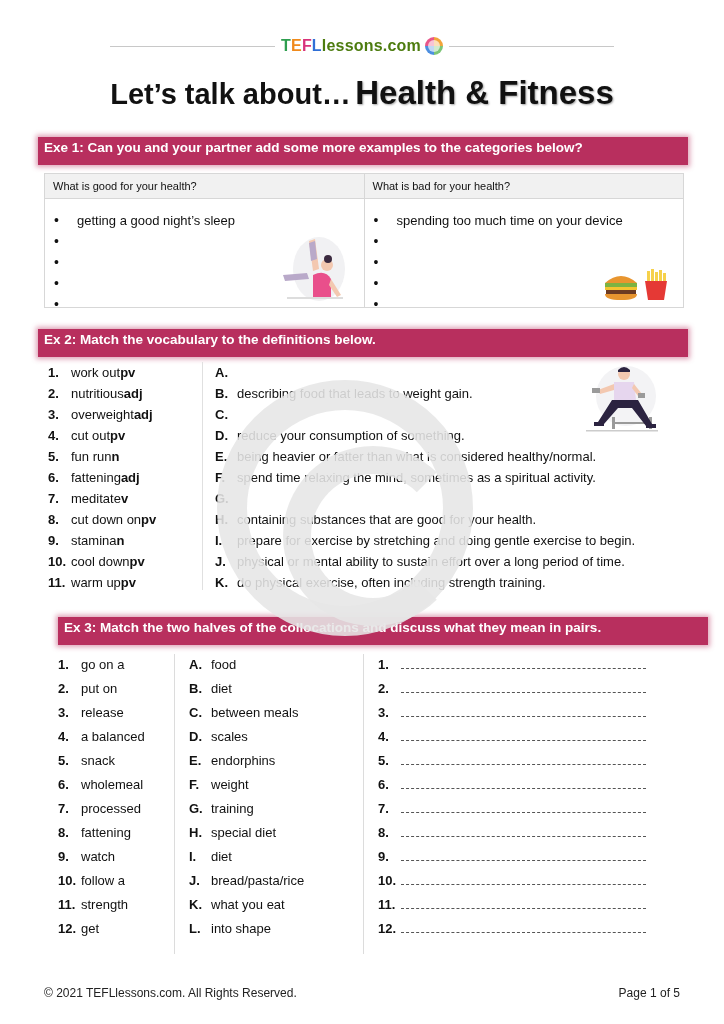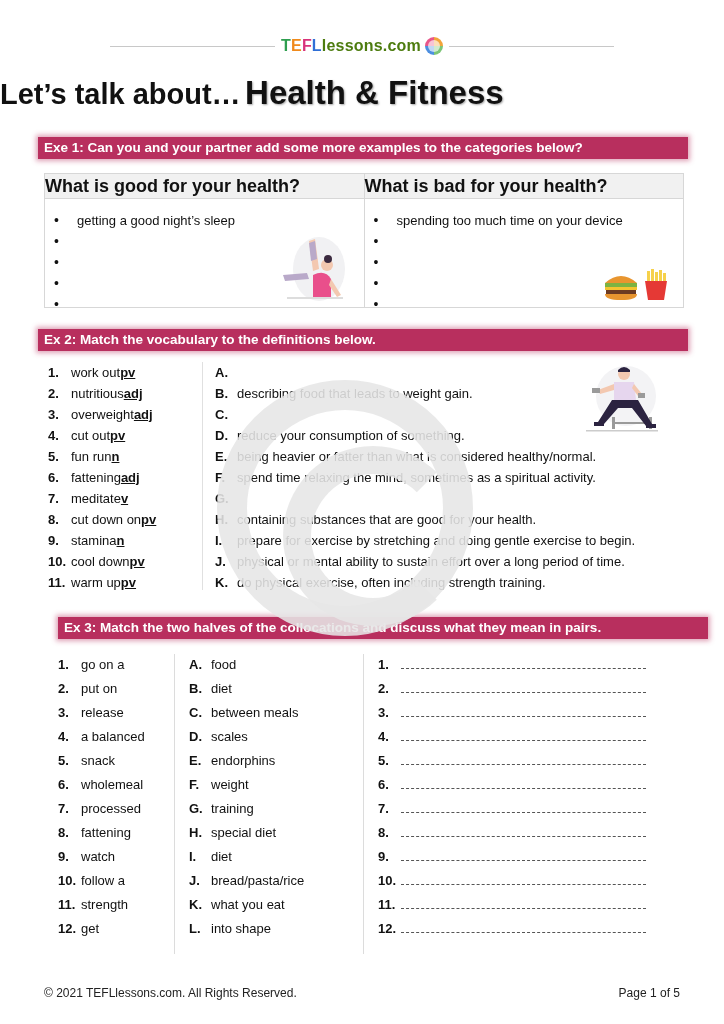--- a/index.html
+++ b/index.html
@@ -10,54 +10,54 @@
   .logo-row { position: absolute; top: 34px; left: 110px; width: 504px; height: 24px; display: flex; align-items: center; }
   .logo-row .rule { flex: 1; height: 1px; background: #c8c8c8; }
   .logo { display: flex; align-items: center; padding: 0 6px; font-weight: bold; font-size: 16px; letter-spacing: 0.2px; }
   .logo .t { color: #2e9e4f; } .logo .e { color: #f08a1c; } .logo .f { color: #d8327a; } .logo .l { color: #2f6fd6; }
   .logo .rest { color: #4d7c0f; }
   .globe { width: 18px; height: 18px; margin-left: 4px; border-radius: 50%;
            background: conic-gradient(#f2a43a 0 25%, #7cc576 0 50%, #4d8fe0 0 75%, #e8568a 0 100%);
            position: relative; }
   .globe::after { content: ""; position: absolute; inset: 3px; border-radius: 50%; background: #fff; opacity: 0.65; }
 
-  .title { position: absolute; top: 74px; left: 0; width: 724px; text-align: left; font-weight: bold; white-space: nowrap; }
+  .title { position: absolute; top: 74px; left: 0; width: 724px; text-align: center; font-weight: bold; white-space: nowrap; }
   .title .pre { font-size: 29px; color: #111; }
   .title .main { font-size: 33px; color: #111; text-shadow: 1px 1px 2px rgba(0,0,0,0.35); }
 
   
-  .banner { position: absolute; left: 38px; width: 650px; height: 22px; background: #b82f5e;
+  .banner { position: absolute; left: 38px; width: 650px; height: 28px; background: #b82f5e;
             color: #fff; font-size: 13.5px; font-weight: bold; padding-left: 6px; line-height: 22px;
             box-shadow: 0 0 5px 2px rgba(184,47,94,0.45); }
   #ex1-banner { top: 137px; }
   #ex2-banner { top: 329px; }
   #ex3-banner { top: 617px; margin-left: 20px; }
 
   
   .ex1-table { position: absolute; top: 173px; left: 44px; width: 640px; height: 135px; border: 1px solid #d7d7d7; display: flex; }
   .ex1-col { flex: 1; position: relative; }
   .ex1-col + .ex1-col { border-left: 1px solid #d7d7d7; }
-  .ex1-head { height: 25px; background: #f1f1f1; border-bottom: 1px solid #d7d7d7; font-size: 18px; font-weight: bold; line-height: 25px; padding-left: 0; }
+  .ex1-head { height: 25px; background: #f1f1f1; border-bottom: 1px solid #d7d7d7; font-size: 11px; font-weight: normal; line-height: 25px; padding-left: 8px; }
   .ex1-list { list-style: none; padding-top: 11px; }
   .ex1-list li { height: 21px; font-size: 13px; line-height: 21px; padding-left: 32px; position: relative; }
   .ex1-list li::before { content: "•"; position: absolute; left: 9px; font-size: 14px; }
 
   .illus { position: absolute; }
   .woman { left: 234px; bottom: 6px; width: 70px; height: 66px; }
   .food { right: 14px; bottom: 6px; width: 66px; height: 32px; }
 
   
   .ex2 { position: absolute; top: 362px; left: 48px; width: 640px; }
   .ex2-left { position: absolute; left: 0; top: 0; width: 150px; }
   .ex2-div { position: absolute; left: 154px; top: 0; width: 1px; height: 228px; background: #e0e0e0; }
   .ex2-right { position: absolute; left: 167px; top: 0; width: 470px; }
   .row { height: 21px; font-size: 13px; line-height: 21px; white-space: nowrap; display: flex; }
   .num { font-weight: bold; width: 23px; display: inline-block; }
   .let { font-weight: bold; width: 22px; display: inline-block; }
-  .pos { font-weight: bold; text-decoration: underline; }
+  .pos { font-weight: bold; }
   .lifter { position: absolute; left: 582px; top: 360px; width: 80px; height: 76px; }
 
   
   .ex3 { position: absolute; top: 654px; left: 58px; width: 630px; }
   .ex3-c1 { position: absolute; left: 0; top: 0; width: 120px; }
   .ex3-d1 { position: absolute; left: 116px; top: 0; width: 1px; height: 300px; background: #dcdcdc; }
   .ex3-c2 { position: absolute; left: 131px; top: 0; width: 160px; }
   .ex3-d2 { position: absolute; left: 305px; top: 0; width: 1px; height: 300px; background: #dcdcdc; }
   .ex3-c3 { position: absolute; left: 320px; top: 0; width: 300px; }
   .ex3 .row { height: 24px; line-height: 22px; }

